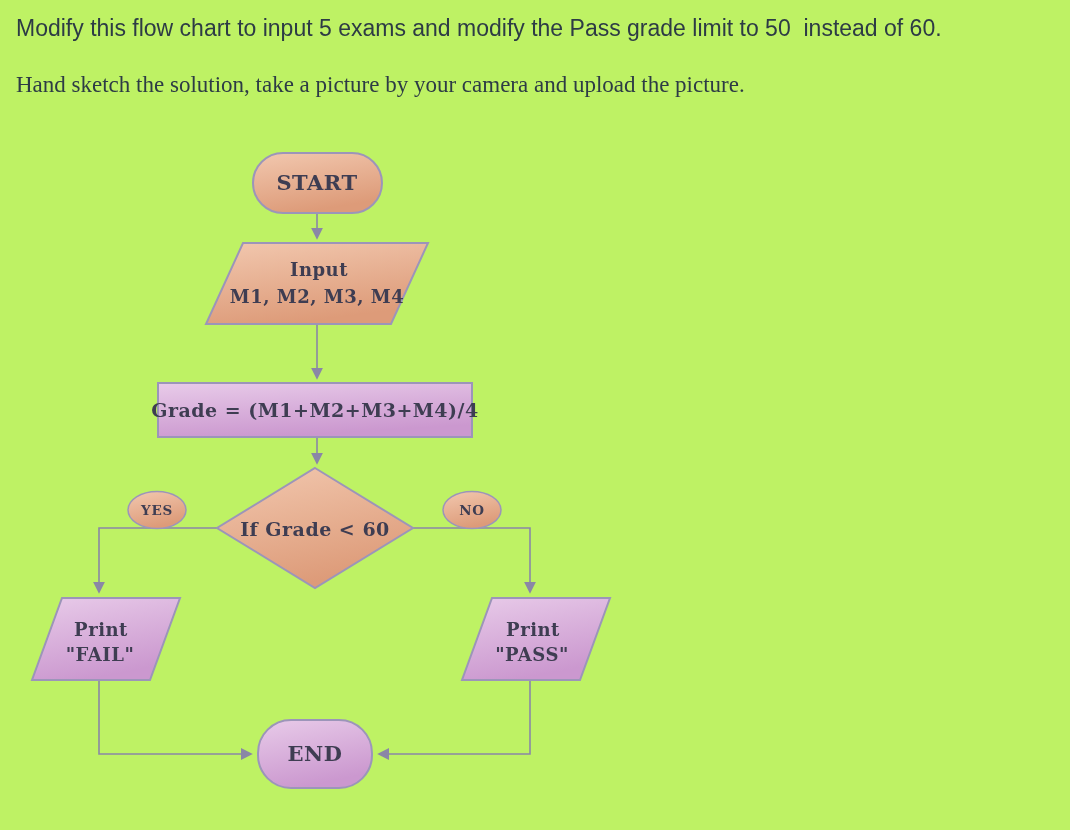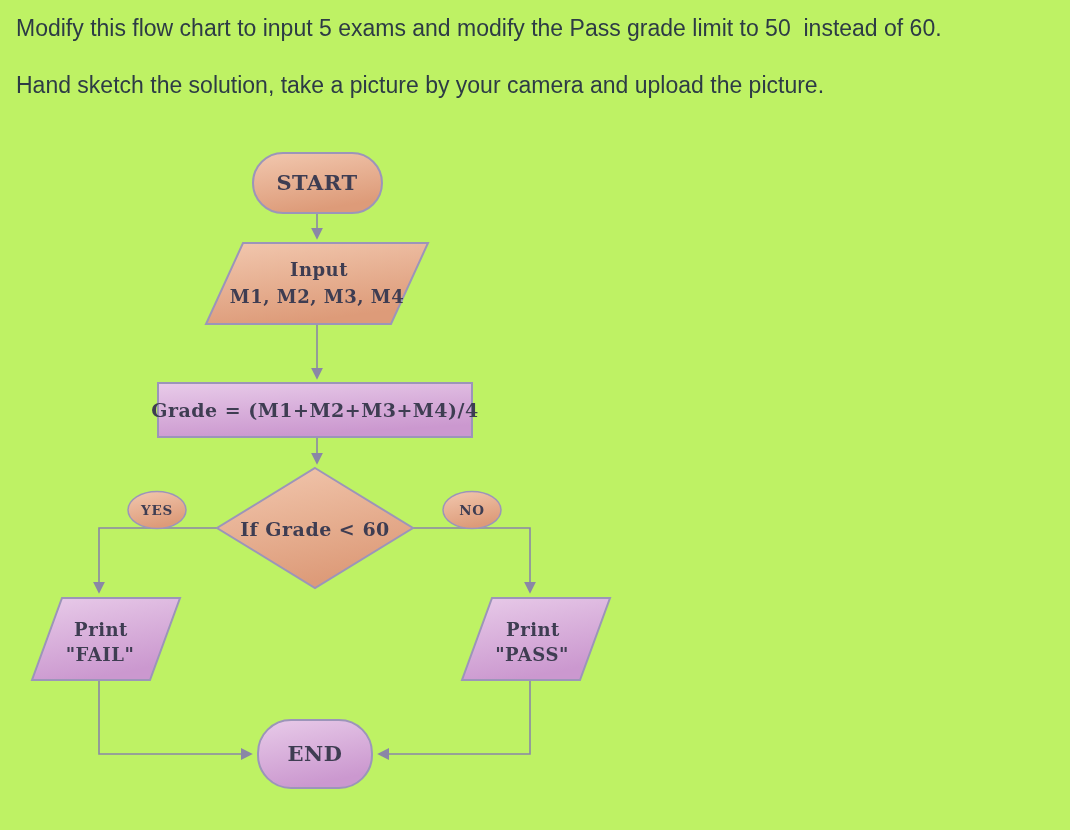--- a/index.html
+++ b/index.html
@@ -20,21 +20,21 @@
   .instruction {
     position: absolute;
     left: 16px;
     font-size: 23px;
     line-height: 30px;
     color: var(--instruction_text, #2d3b45);
     white-space: pre;
     font-family: "Liberation Sans", sans-serif;
   }
   .instruction.l1 { top: 13px; }
-  .instruction.l2 { top: 70px; }
+  .instruction.l2 { top: 70px; font-family: Liberation Serif, serif; }
 
   svg.flowchart-svg {
     position: absolute;
     top: 0;
     left: 0;
   }
   .node-shape {
     stroke: var(--border, #9c95b9);
     stroke-width: 2;
   }

